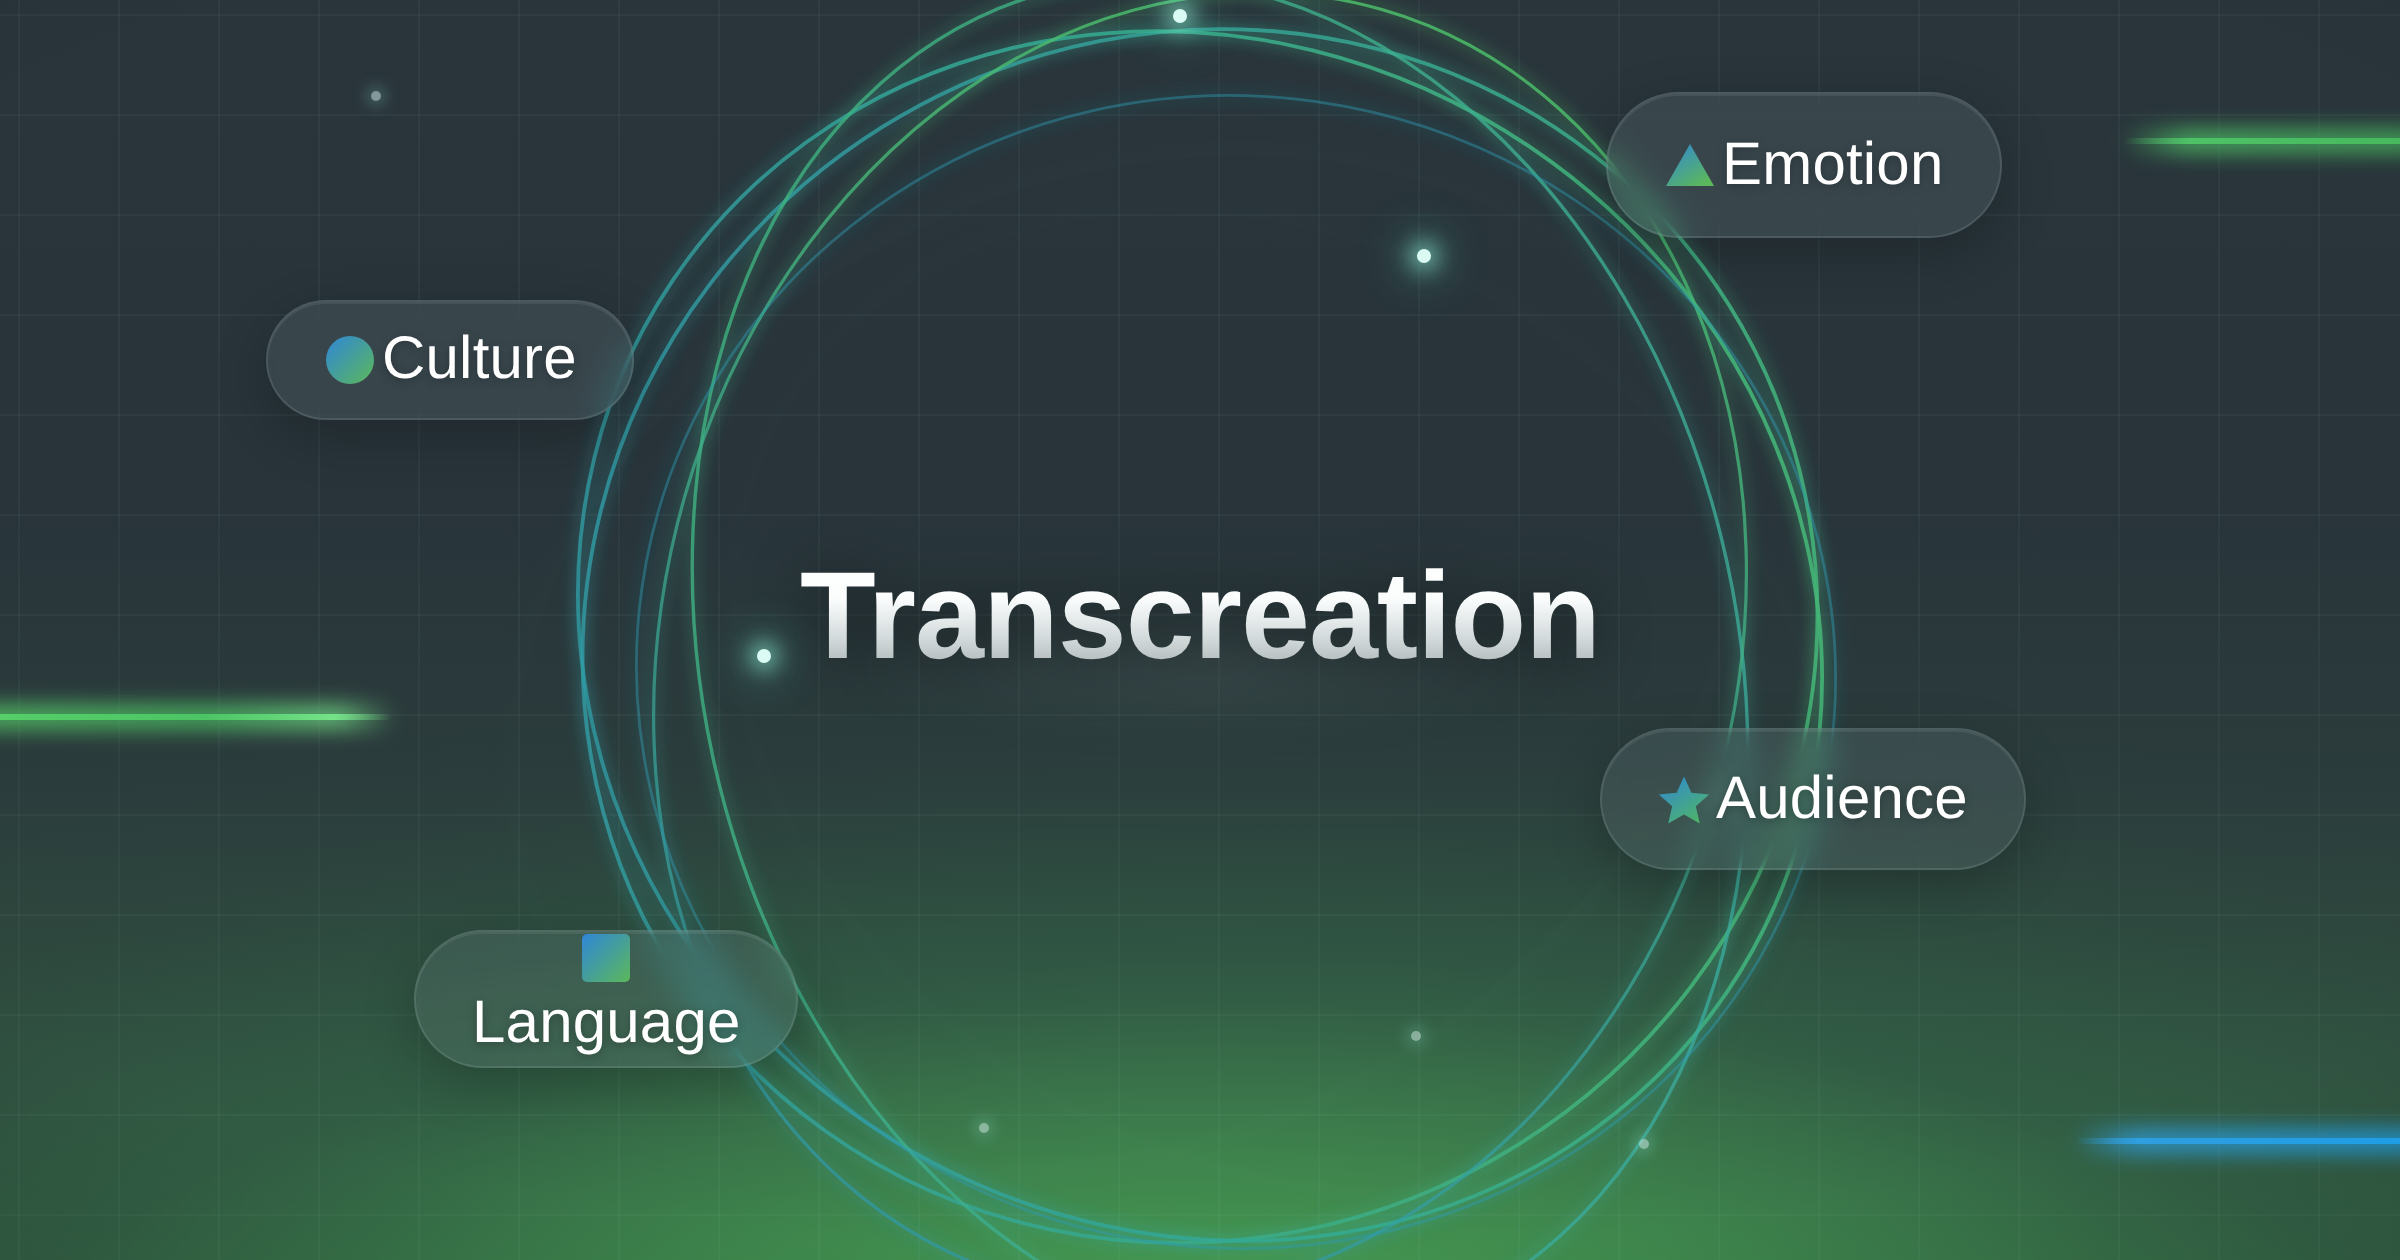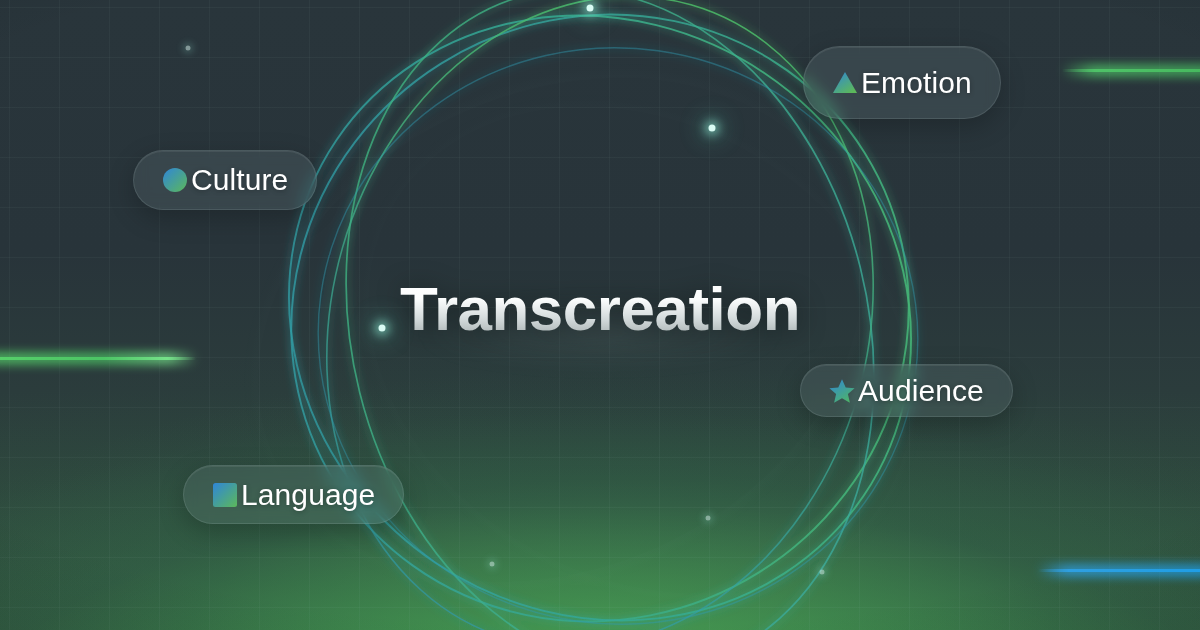--- a/index.html
+++ b/index.html
@@ -136,22 +136,22 @@
   }
   .pill-icon {
     width: 26px;
     height: 26px;
     flex: 0 0 26px;
     display: block;
   }
 
   .pill-culture  { left: 133px; top: 150px;  height: 60px; }
   .pill-emotion  { left: 803px; top: 46px;   height: 73px; }
-  .pill-audience { left: 800px; top: 364px;  height: 53px; }
-  .pill-language { left: 183px; top: 465px;  height: 59px; }
+  .pill-audience { left: 800px; top: 364px;  height: 71px; }
+  .pill-language { left: 207px; top: 465px;  height: 69px; flex-direction: column; }
 
   
   .node {
     position: absolute;
     width: 7px; height: 7px;
     border-radius: 50%;
     background: #d9fbf4;
     box-shadow: 0 0 10px 4px rgba(150,245,220,0.55), 0 0 22px 9px rgba(90,220,190,0.22);
     transform: translate(-50%, -50%);
   }

